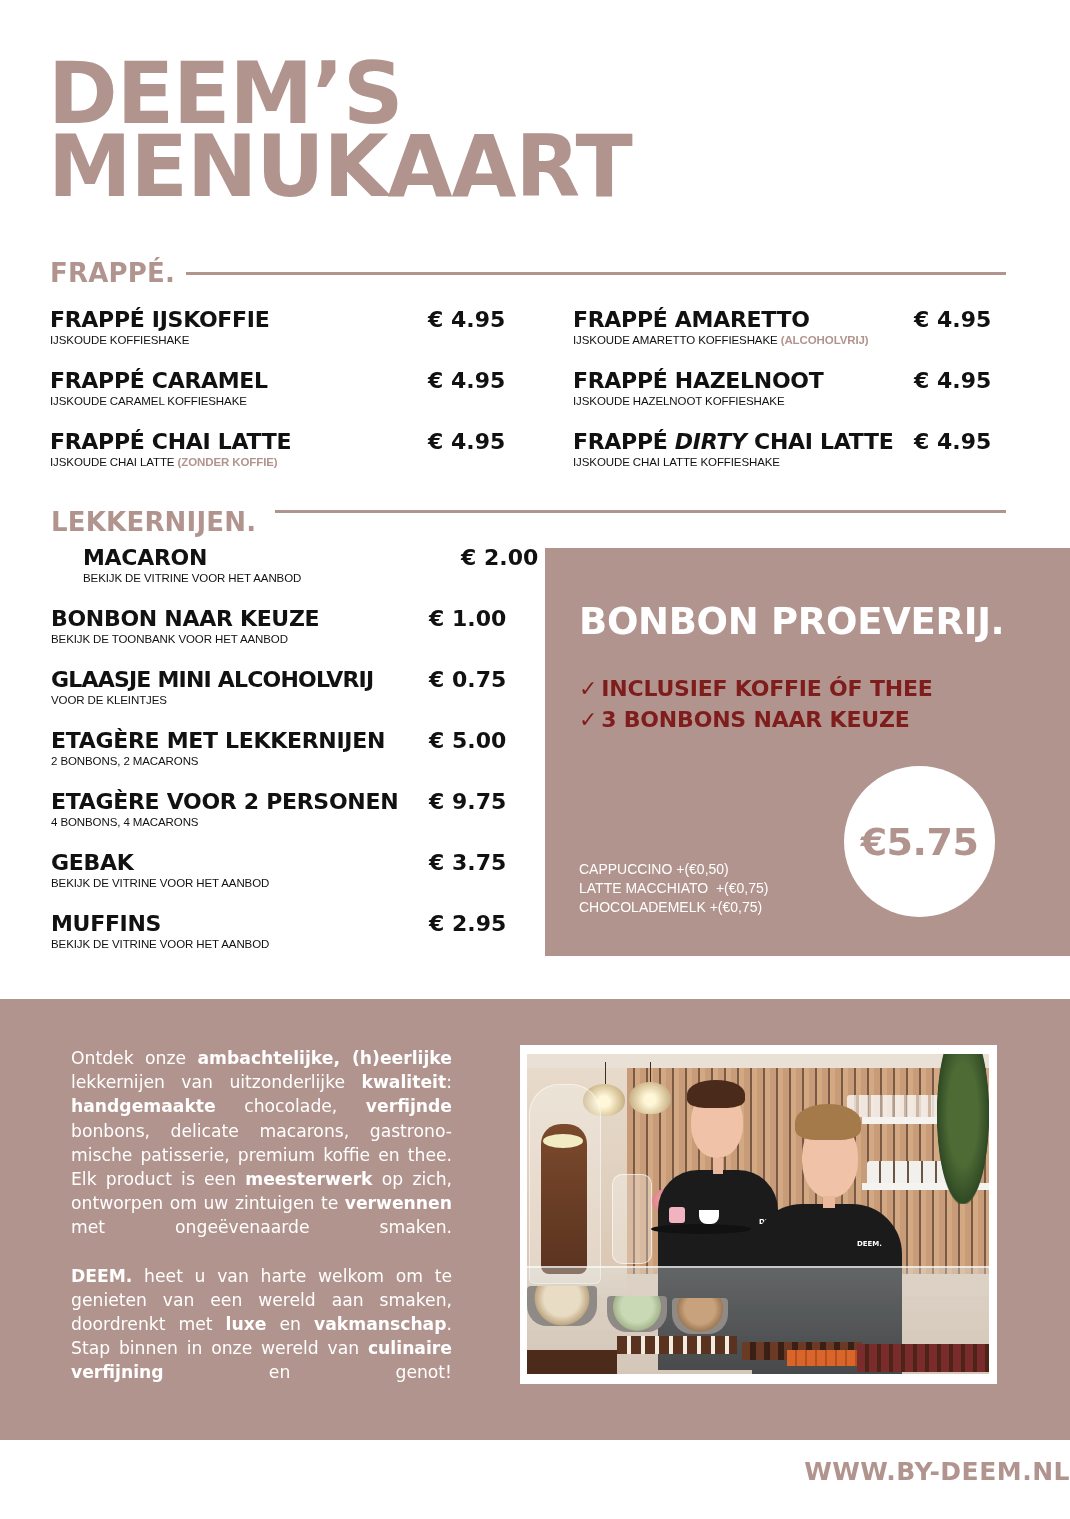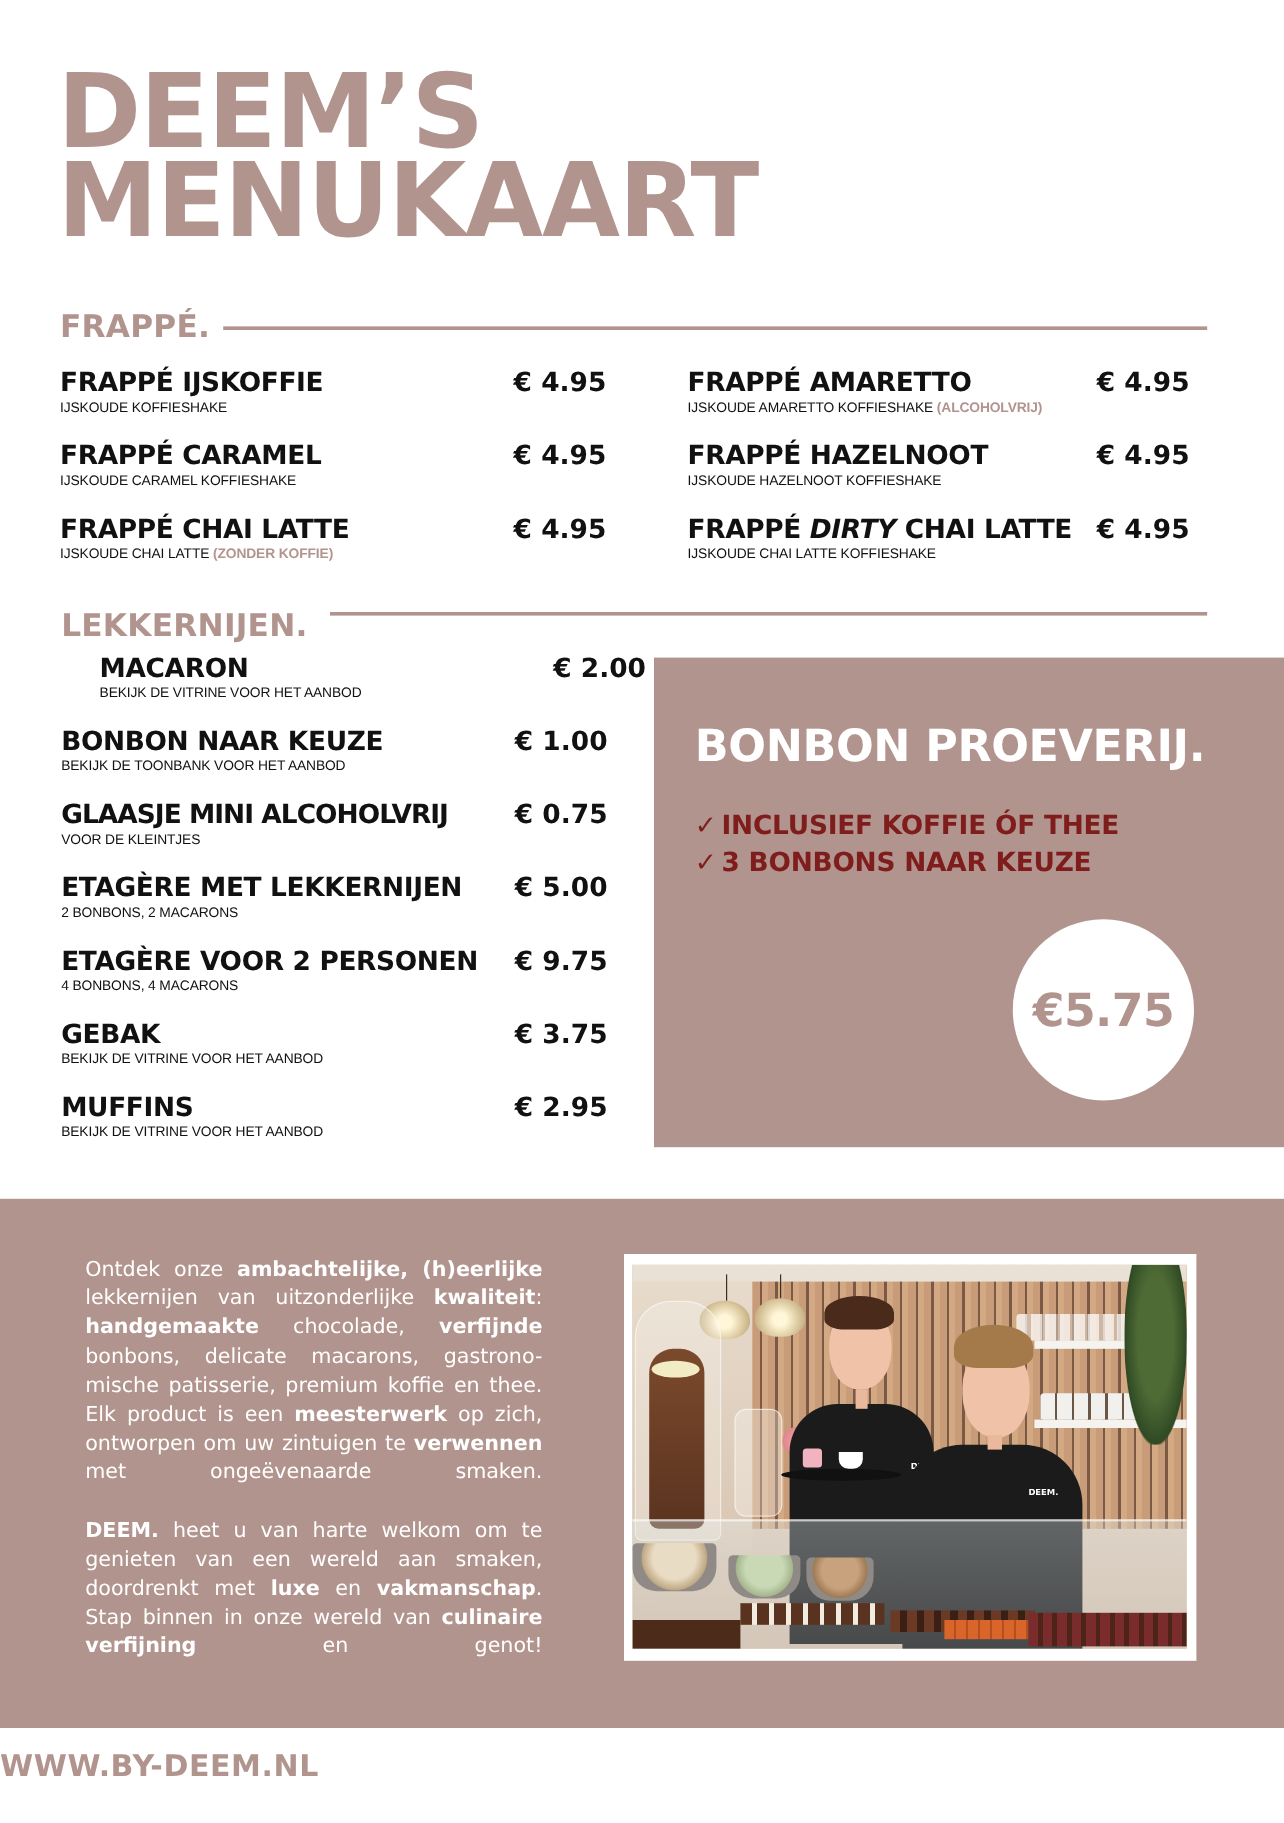--- a/index.html
+++ b/index.html
@@ -86,21 +86,21 @@
   .photo .hair { position: absolute; border-radius: 50% 50% 30% 30%; }
   .photo .logo { position: absolute; color: #fff; font-family: "DejaVu Sans", sans-serif; font-weight: bold; font-size: 7px; }
   .photo .counter { position: absolute; left: 0; top: 212px; width: 462px; height: 108px; background: linear-gradient(180deg, rgba(230,240,240,0.35), rgba(200,210,210,0.25)); border-top: 2px solid rgba(255,255,255,0.7); }
   .photo .bowl { position: absolute; border-radius: 4px 4px 20px 20px; }
   .photo .choc { position: absolute; height: 18px; }
   .photo .tray { position: absolute; left: 124px; top: 170px; width: 100px; height: 10px; border-radius: 50%; background: #111; }
   .photo .cup { position: absolute; left: 172px; top: 156px; width: 20px; height: 14px; border-radius: 0 0 8px 8px; background: #fff; }
   .photo .cake { position: absolute; left: 142px; top: 153px; width: 16px; height: 16px; background: #f1b3c0; border-radius: 3px; }
 
   .footer-url {
-    position: absolute; left: 0; top: 1457px; width: 1070px; text-align: left;
+    position: absolute; left: 0; top: 1457px; width: 1070px; text-align: right;
     font-family: "DejaVu Sans", sans-serif; font-weight: bold; color: #b2948e; font-size: 25px; letter-spacing: 0.5px;
   }
 </style>
 </head>
 <body>
 
 <div class="title">
   <div>DEEM’S</div>
   <div>MENUKAART</div>
 </div>
@@ -179,20 +179,25 @@
   <span class="price">€ 2.95</span>
 </div>
 
 <div class="promo">
   <div class="promo-title">BONBON PROEVERIJ.</div>
   <div class="promo-check" style="top:128px;">
     <span class="tick">✓</span><span>INCLUSIEF KOFFIE ÓF THEE</span>
   </div>
   <div class="promo-check" style="top:159px;">
     <span class="tick">✓</span><span>3 BONBONS NAAR KEUZE</span>
+  </div>
+  <div class="promo-extras">
+    <div>CAPPUCCINO +(€0,50)</div>
+    <div>LATTE MACCHIATO  +(€0,75)</div>
+    <div>CHOCOLADEMELK +(€0,75)</div>
   </div>
   <div class="price-circle">€5.75</div>
 </div>
 
 <div class="band"></div>
 
 <div class="about">
   <p id="about-p1"><span>Ontdek onze </span><b>ambachtelijke, (h)eerlijke</b><span> lekkernijen van uitzonderlijke </span><b>kwaliteit</b><span>: </span><b>handgemaakte</b><span> chocolade, </span><b>verfijnde</b><span> bonbons, delicate macarons, gastrono-mische patisserie, premium koffie en thee. Elk product is een </span><b>meesterwerk</b><span> op zich, ontworpen om uw zintuigen te </span><b>verwennen</b><span> met ongeëvenaarde smaken.</span></p>
   <p id="about-p2"><b>DEEM.</b><span> heet u van harte welkom om te genieten van een wereld aan smaken, doordrenkt met </span><b>luxe</b><span> en </span><b>vakmanschap</b><span>. Stap binnen in onze wereld van </span><b>culinaire verfijning</b><span> en genot!</span></p>
 </div>

